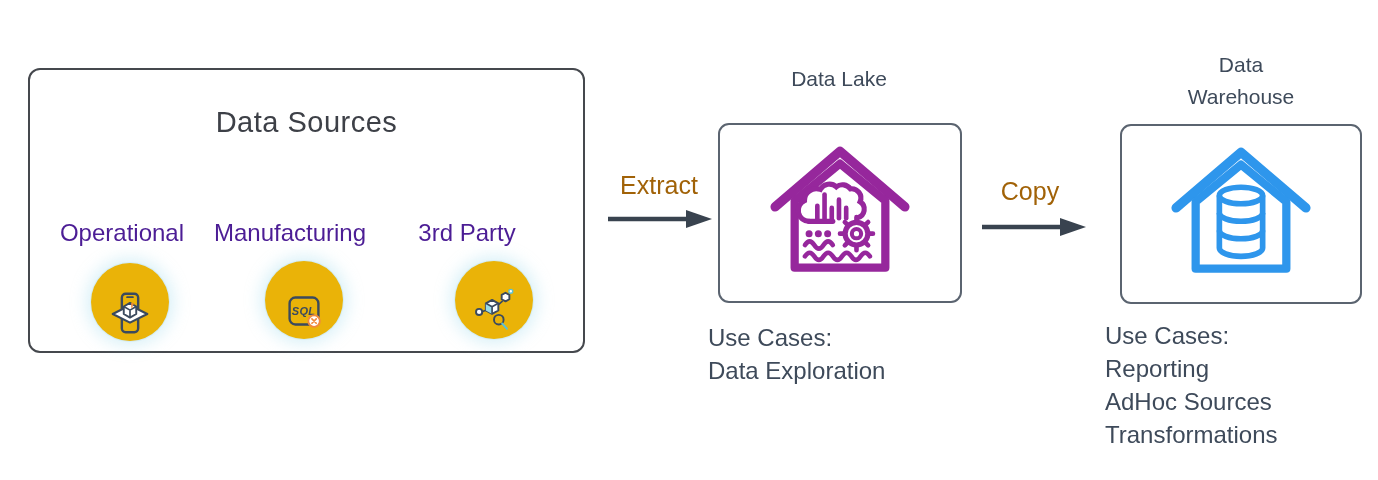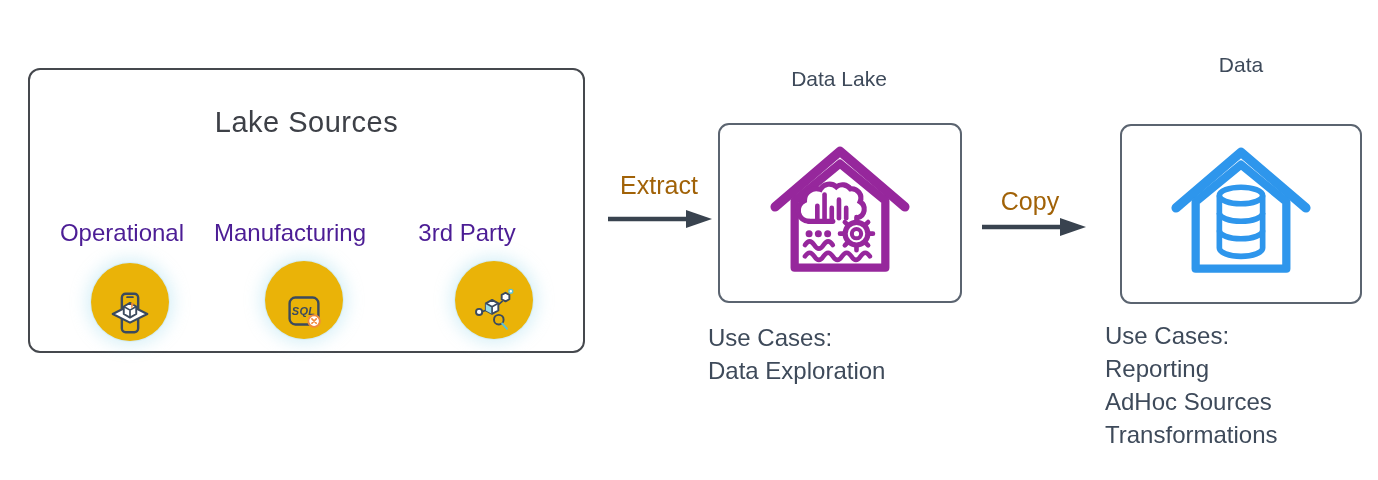--- a/index.html
+++ b/index.html
@@ -27,21 +27,21 @@
     position:absolute;width:78px;height:78px;border-radius:50%;background:#eab308;
     box-shadow:0 0 0 1px rgba(190,228,240,.45), 0 0 16px 5px rgba(150,214,235,.35);
     display:flex;align-items:flex-end;justify-content:center;font-style:italic;
   }
   .icon-circle.c1{left:61px;top:193px;}
   .icon-circle.c2{left:235px;top:191px;}
   .icon-circle.c3{left:425px;top:191px;}
   
   .flow-label{position:absolute;text-align:center;font-size:25px;color:#a16207;}
   .lbl-extract{left:605px;top:171px;width:108px;}
-  .lbl-copy{left:979px;top:187px;width:102px;}
+  .lbl-copy{left:979px;top:177px;width:102px;}
   .lbl-aggregate{left:953px;top:248px;width:168px;}
   .arrow{position:absolute;width:110px;height:22px;}
   .arrow-extract{left:606px;top:208px;}
   .arrow-copy{left:980px;top:216px;}
   
   .node-title{position:absolute;text-align:center;font-size:21px;color:#3e4a5a;line-height:32px;}
   .lake-title{left:728px;top:63px;width:222px;}
   .wh-title{left:1130px;top:49px;width:222px;}
   .node-box{
     position:absolute;border:2px solid #5b6470;border-radius:11px;background:#ffffff;
@@ -52,21 +52,21 @@
   .usecases{position:absolute;text-align:left;font-size:24px;color:#3e4a5a;line-height:33px;}
   .lake-usecases{left:708px;top:321px;width:262px;}
   .wh-usecases{left:1105px;top:319px;width:270px;}
 </style>
 </head>
 <body>
 
 <div class="canvas">
 
   <div class="sources-box">
-    <div class="sources-title">Lake Sources</div>
+    <div class="sources-title">Data Sources</div>
 
     <div class="src-label c1">Operational</div>
     <div class="src-label c2">Manufacturing</div>
     <div class="src-label c3">3rd Party</div>
 
     <div class="icon-circle c1">
       <span>
         <svg width="48" height="48" viewBox="0 0 100 100" fill="none">
           <rect x="33" y="10" width="34" height="80" rx="8" stroke="#3b4a5e" stroke-width="5"></rect>
           <path d="M44,17 H56" stroke="#3b4a5e" stroke-width="4" stroke-linecap="round"></path>
@@ -153,20 +153,21 @@
   </div>
 
   <div class="flow-label lbl-copy">Copy</div>
   <svg class="arrow arrow-copy" viewBox="0 0 110 22">
     <line x1="2" y1="11" x2="80" y2="11" stroke="#39434f" stroke-width="4.5"></line>
     <polygon points="80,2 106,11 80,20" fill="#39434f"></polygon>
   </svg>
 
   <div class="node-title wh-title">
     <div>Data</div>
+    <div>Warehouse</div>
   </div>
 
   <div class="node-box wh-box">
     <span>
       <svg width="146" height="136" viewBox="0 0 140 132" fill="none">
         <path d="M7,62 L70,8 L133,62" stroke="#2e96ec" stroke-width="9" stroke-linecap="round" stroke-linejoin="round"></path>
         <path d="M26,56 L70,20 L114,56 V121 H26 Z" stroke="#2e96ec" stroke-width="8" stroke-linejoin="round"></path>
 
         <ellipse cx="70" cy="50" rx="21" ry="8" stroke="#2e96ec" stroke-width="5.5" fill="#ffffff"></ellipse>
         <path d="M49,50 V101 M91,50 V101" stroke="#2e96ec" stroke-width="5.5"></path>

